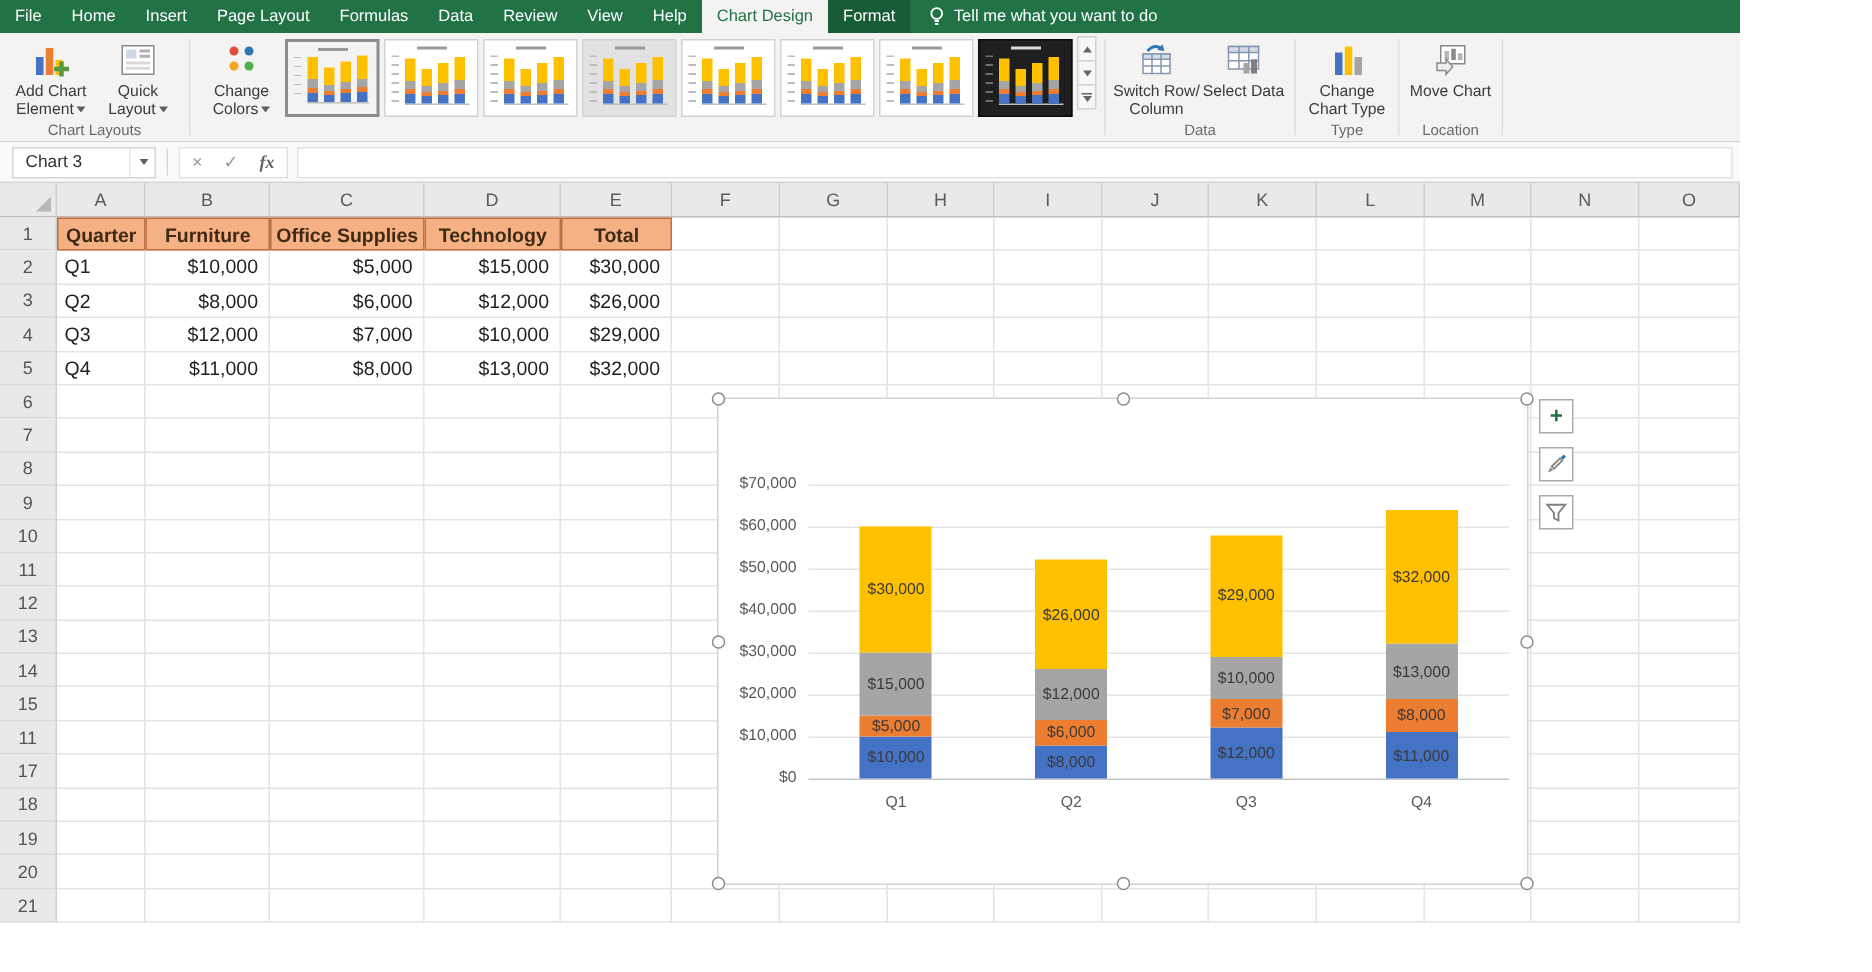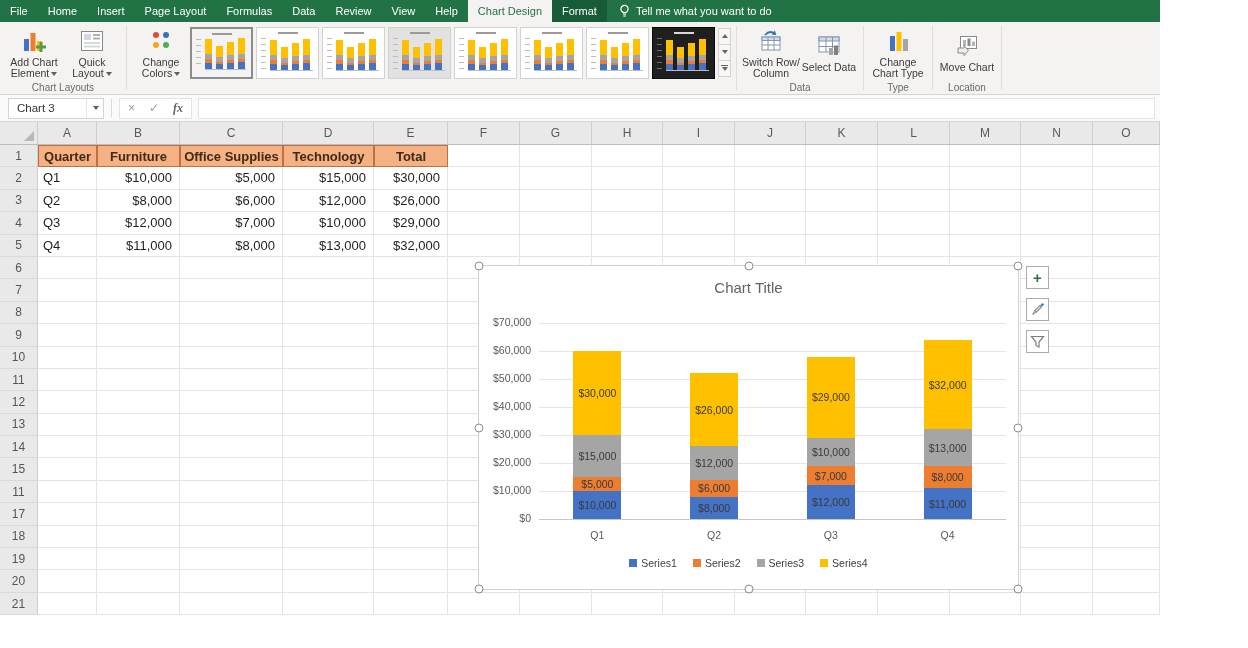--- a/index.html
+++ b/index.html
@@ -10,21 +10,21 @@
   
   .tabbar{height:22px;background:#217346;display:flex;align-items:stretch;}
   .tabs{display:flex;align-items:flex-start;}
   .tab{color:#fff;font-size:11px;line-height:22px;padding:0 10px;cursor:default;white-space:nowrap;}
   .tab.active{background:#f4f3f2;color:#217346;}
   .tab.dark{background:#185c37;}
   .tellme{display:flex;align-items:center;gap:6px;color:#fff;font-size:11px;padding:0 12px;}
 
   
   .ribbon{height:73px;background:#f4f3f2;border-bottom:1px solid #d6d6d6;display:flex;align-items:stretch;box-sizing:border-box;}
-  .rgroup{position:relative;display:flex;align-items:center;padding:3px 5px 14px 5px;box-sizing:border-box;}
+  .rgroup{position:relative;display:flex;align-items:flex-start;padding:3px 5px 14px 5px;box-sizing:border-box;}
   .glabel{position:absolute;bottom:1px;left:0;right:0;text-align:center;font-size:10px;color:#6a6a6a;}
   .rsep{width:1px;background:#dedede;margin:4px 0;}
   .bigbtn{width:58px;display:flex;flex-direction:column;align-items:center;gap:3px;font-size:10.5px;color:#3b3b3b;text-align:center;padding-top:2px;cursor:default;}
   .bigbtn .lbl{line-height:11.5px;}
   .caret{display:inline-block;width:0;height:0;border-left:3px solid transparent;border-right:3px solid transparent;border-top:4px solid #5f5f5f;margin-left:2px;vertical-align:1px;}
 
   
   .gallery{display:flex;align-items:flex-start;gap:3px;padding-top:1px;}
   .gal-item{width:63px;height:52px;background:#fff;border:1px solid #d2d2d2;position:relative;box-sizing:border-box;}
   .gal-item.sel{border:2px solid #8c8c8c;background:#f3f3f3;}
@@ -728,21 +728,20 @@
           <div class="cell" style="width: 71px;"></div>
           <div class="cell" style="width: 72px;"></div>
           <div class="cell" style="width: 72px;"></div>
           <div class="cell" style="width: 71px;"></div>
           <div class="cell" style="width: 72px;"></div>
           <div class="cell" style="width: 67px;"></div>
         </div>
       </div>
 
     <div class="chart-card" id="chart-card">
-      <div class="chart-title">Chart Title</div>
       <div id="chart-plot">
           <div class="gridline axisline" style="top: 253px; left: 60px; width: 467px;"></div>
           <div class="ytick" style="top: 246px;">$0</div>
           <div class="gridline" style="top: 225px; left: 60px; width: 467px;"></div>
           <div class="ytick" style="top: 218px;">$10,000</div>
           <div class="gridline" style="top: 197px; left: 60px; width: 467px;"></div>
           <div class="ytick" style="top: 190px;">$20,000</div>
           <div class="gridline" style="top: 169px; left: 60px; width: 467px;"></div>
           <div class="ytick" style="top: 162px;">$30,000</div>
           <div class="gridline" style="top: 141px; left: 60px; width: 467px;"></div>
@@ -799,38 +798,20 @@
             <div class="seglabel">$8,000</div>
           </div>
           <div class="seg" style="left: 444.625px; width: 48px; bottom: 123.2px; height: 36.4px; background: rgb(165, 165, 165);">
             <div class="seglabel">$13,000</div>
           </div>
           <div class="seg" style="left: 444.625px; width: 48px; bottom: 159.6px; height: 89.6px; background: rgb(255, 192, 0);">
             <div class="seglabel">$32,000</div>
           </div>
           <div class="xtick" style="left: 438.625px; top: 263px;">Q4</div>
         </div>
-      <div class="chart-legend" id="chart-legend">
-          <div class="lgitem">
-            <span class="lgswatch" style="background: rgb(68, 114, 196);"></span>
-            <span class="lgtext">Series1</span>
-          </div>
-          <div class="lgitem">
-            <span class="lgswatch" style="background: rgb(237, 125, 49);"></span>
-            <span class="lgtext">Series2</span>
-          </div>
-          <div class="lgitem">
-            <span class="lgswatch" style="background: rgb(165, 165, 165);"></span>
-            <span class="lgtext">Series3</span>
-          </div>
-          <div class="lgitem">
-            <span class="lgswatch" style="background: rgb(255, 192, 0);"></span>
-            <span class="lgtext">Series4</span>
-          </div>
-        </div>
     <div class="handle" style="left: 0px; top: 0px;"></div>
         <div class="handle" style="left: 269.5px; top: 0px;"></div>
         <div class="handle" style="left: 539px; top: 0px;"></div>
         <div class="handle" style="left: 0px; top: 161.5px;"></div>
         <div class="handle" style="left: 539px; top: 161.5px;"></div>
         <div class="handle" style="left: 0px; top: 323px;"></div>
         <div class="handle" style="left: 269.5px; top: 323px;"></div>
         <div class="handle" style="left: 539px; top: 323px;"></div>
       </div>
 

